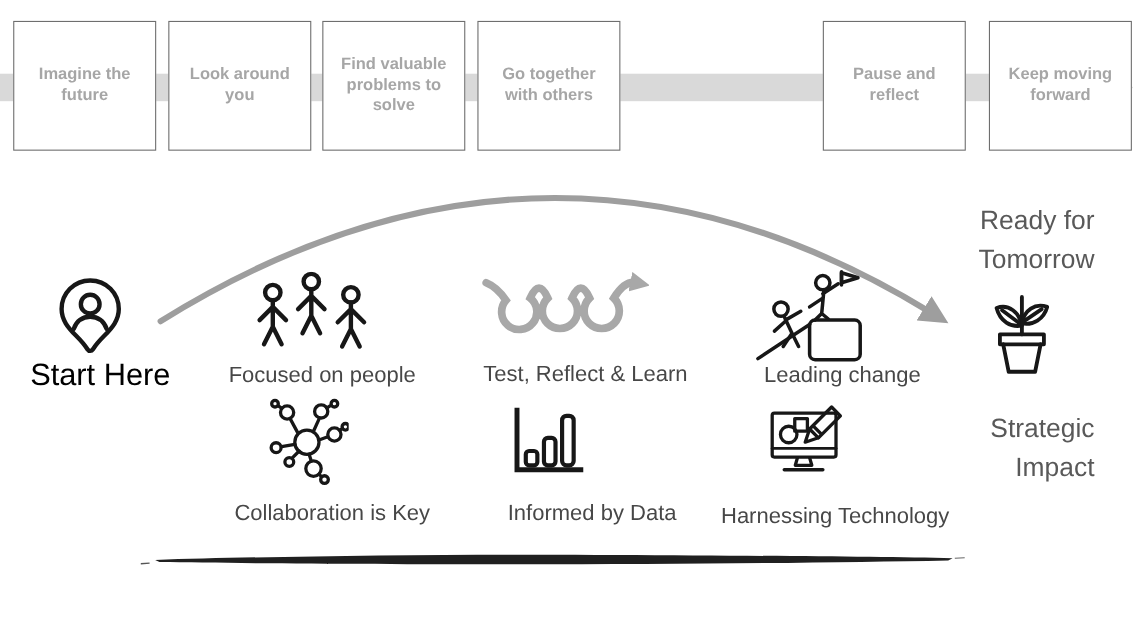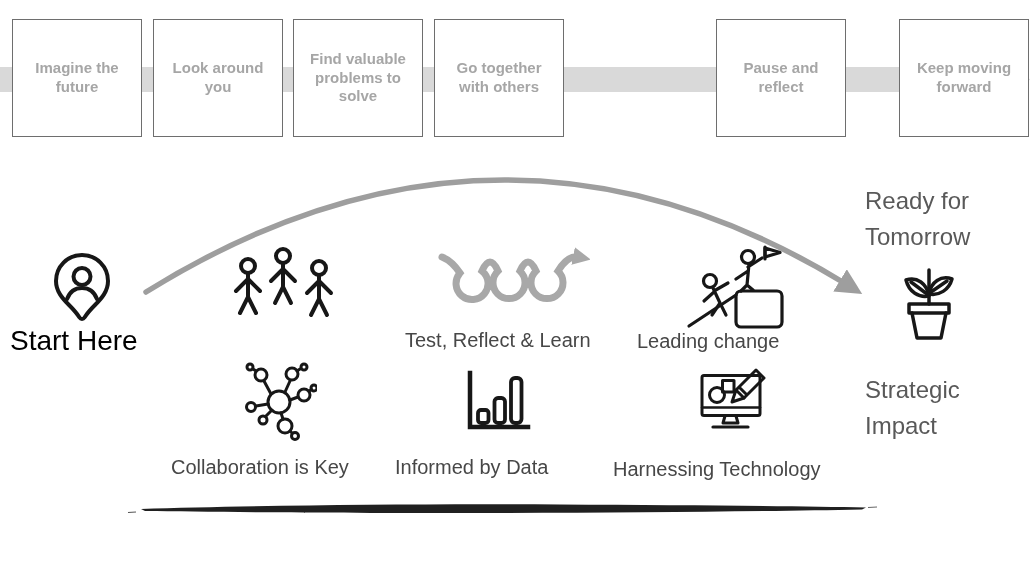--- a/index.html
+++ b/index.html
@@ -14,21 +14,21 @@
     position:absolute;top:19px;width:130px;height:118px;background:#ffffff;
     border:1.3px solid #6e6e6e;box-sizing:border-box;
     display:flex;align-items:center;justify-content:center;
     padding:0 13px;text-align:center;
     font-size:15px;font-weight:bold;line-height:1.25;color:#a6a6a6;
   }
   
   .arc-layer{position:absolute;left:0;top:0;width:1031px;height:578px;pointer-events:none;}
   .jicon{position:absolute;}
   .jlabel{
-    position:absolute;text-align:left;color:#474747;font-size:20px;line-height:1.2;
+    position:absolute;text-align:right;color:#474747;font-size:20px;line-height:1.2;
   }
   .start-label{font-size:28px;color:#000000;}
   .dest-label{font-size:24px;line-height:1.5;color:#595959;}
   
   .brush-layer{position:absolute;left:0;top:0;width:1031px;height:578px;pointer-events:none;}
   .enjoy{
     position:absolute;left:353px;top:526px;width:300px;text-align:center;
     font-size:25px;color:#595959;font-weight:bold;letter-spacing:0.2px;
   }
 </style>
@@ -47,21 +47,21 @@
     </div>
   <div class="flow-box" style="left:153px">
       <span>Look around you</span>
     </div>
   <div class="flow-box" style="left:293px">
       <span>Find valuable problems to solve</span>
     </div>
   <div class="flow-box" style="left:434px">
       <span>Go together with others</span>
     </div>
-  <div class="flow-box" style="left:716px">
+  <div class="flow-box" style="left:748px">
       <span>Pause and reflect</span>
     </div>
   <div class="flow-box" style="left:899px">
       <span>Keep moving forward</span>
     </div>
 
   <svg class="arc-layer" viewBox="0 0 1031 578">
     <defs>
       <marker id="arcHead" markerUnits="userSpaceOnUse" markerWidth="28" markerHeight="26" refX="7" refY="13" orient="auto">
         <path d="M0 0 L26 13 L0 26 Z" fill="#9e9e9e"></path>
@@ -82,20 +82,21 @@
   <svg class="jicon" style="left:225px;top:247px" width="112" height="80" viewBox="0 0 112 80">
     <g fill="none" stroke="#171717" stroke-width="4" stroke-linecap="round">
       <circle cx="23" cy="19" r="7"></circle>
       <path d="M23 26 L23 50 M23 32 L11 44 M23 32 L35 44 M23 50 L15 66 M23 50 L31 66"></path>
       <circle cx="58" cy="9" r="7"></circle>
       <path d="M58 16 L58 40 M58 22 L46 34 M58 22 L70 34 M58 40 L50 56 M58 40 L66 56"></path>
       <circle cx="94" cy="21" r="7"></circle>
       <path d="M94 28 L94 52 M94 34 L82 46 M94 34 L106 46 M94 52 L86 68 M94 52 L102 68"></path>
     </g>
   </svg>
+  <div class="jlabel" style="left:178px;top:329px;width:200px">Focused on people</div>
 
   <svg class="jicon" style="left:438px;top:247px" width="152" height="72" viewBox="0 0 152 72">
     <defs>
       <marker id="spiralHead" markerUnits="userSpaceOnUse" markerWidth="20" markerHeight="18" refX="5" refY="9" orient="auto">
         <path d="M0 0 L18 9 L0 18 Z" fill="#a8a8a8"></path>
       </marker>
     </defs>
     <path d="M4 10 Q 14 14 22 26 A 16 16 0 1 0 44 24 Q 52 6 60 24 A 16 16 0 1 0 82 24 Q 90 6 98 24 A 16 16 0 1 0 120 24 Q 130 8 140 10" fill="none" stroke="#a8a8a8" stroke-width="7" stroke-linecap="round" marker-end="url(#spiralHead)"></path>
   </svg>
   <div class="jlabel" style="left:405px;top:328px;width:220px">Test, Reflect &amp; Learn</div>

